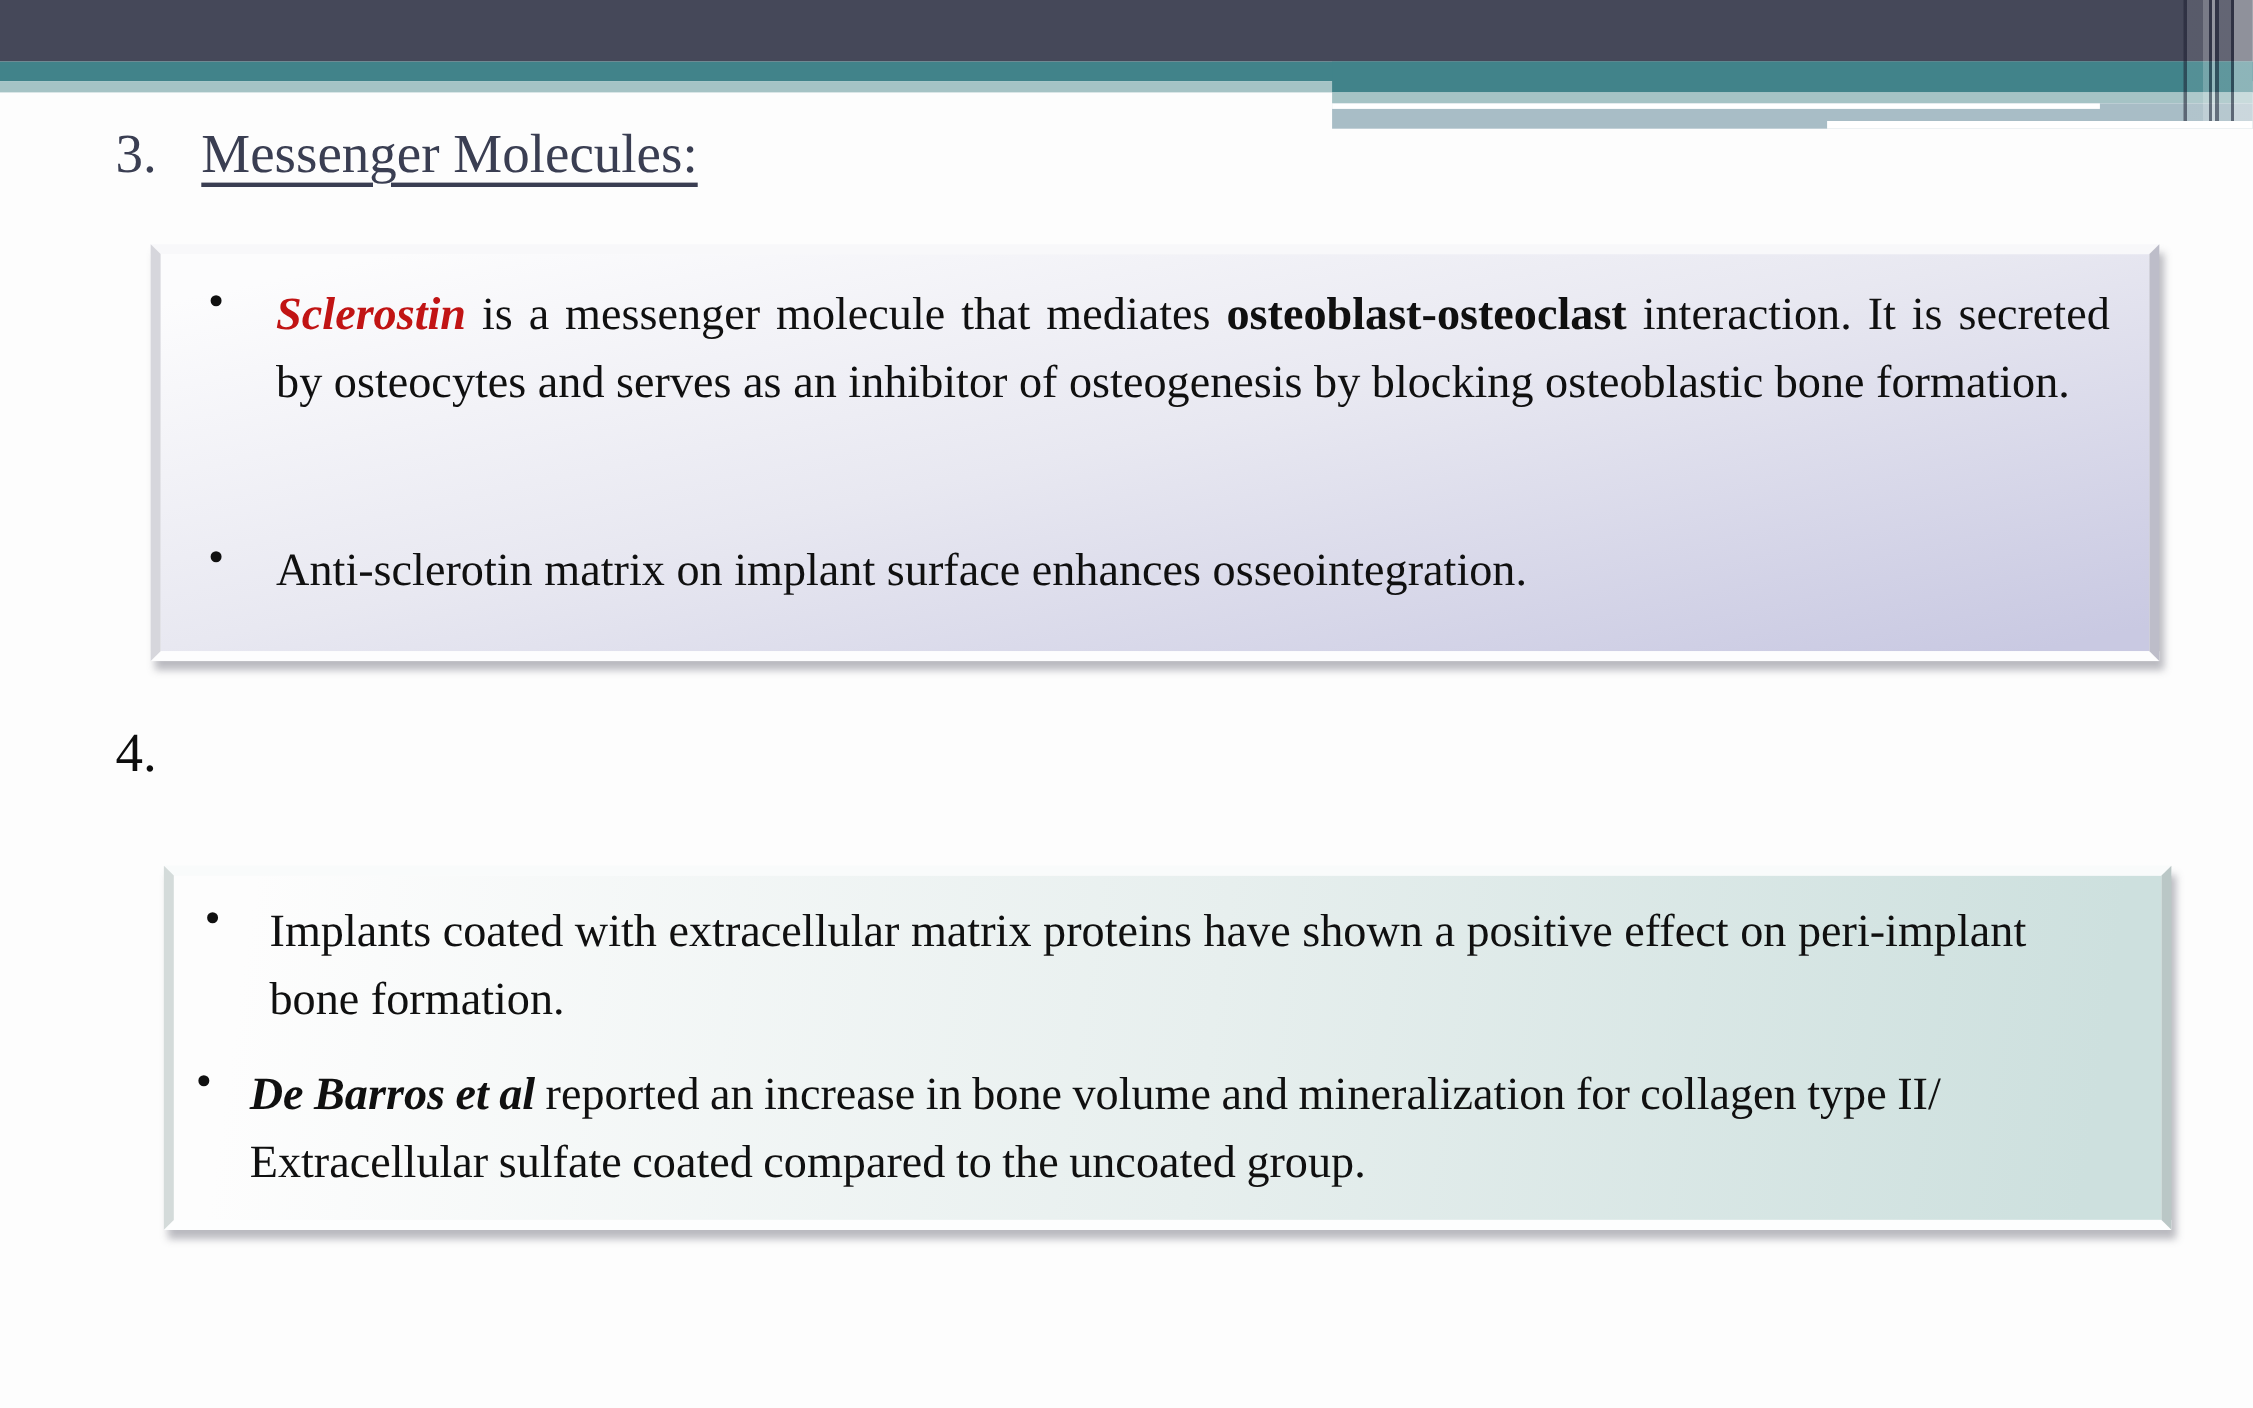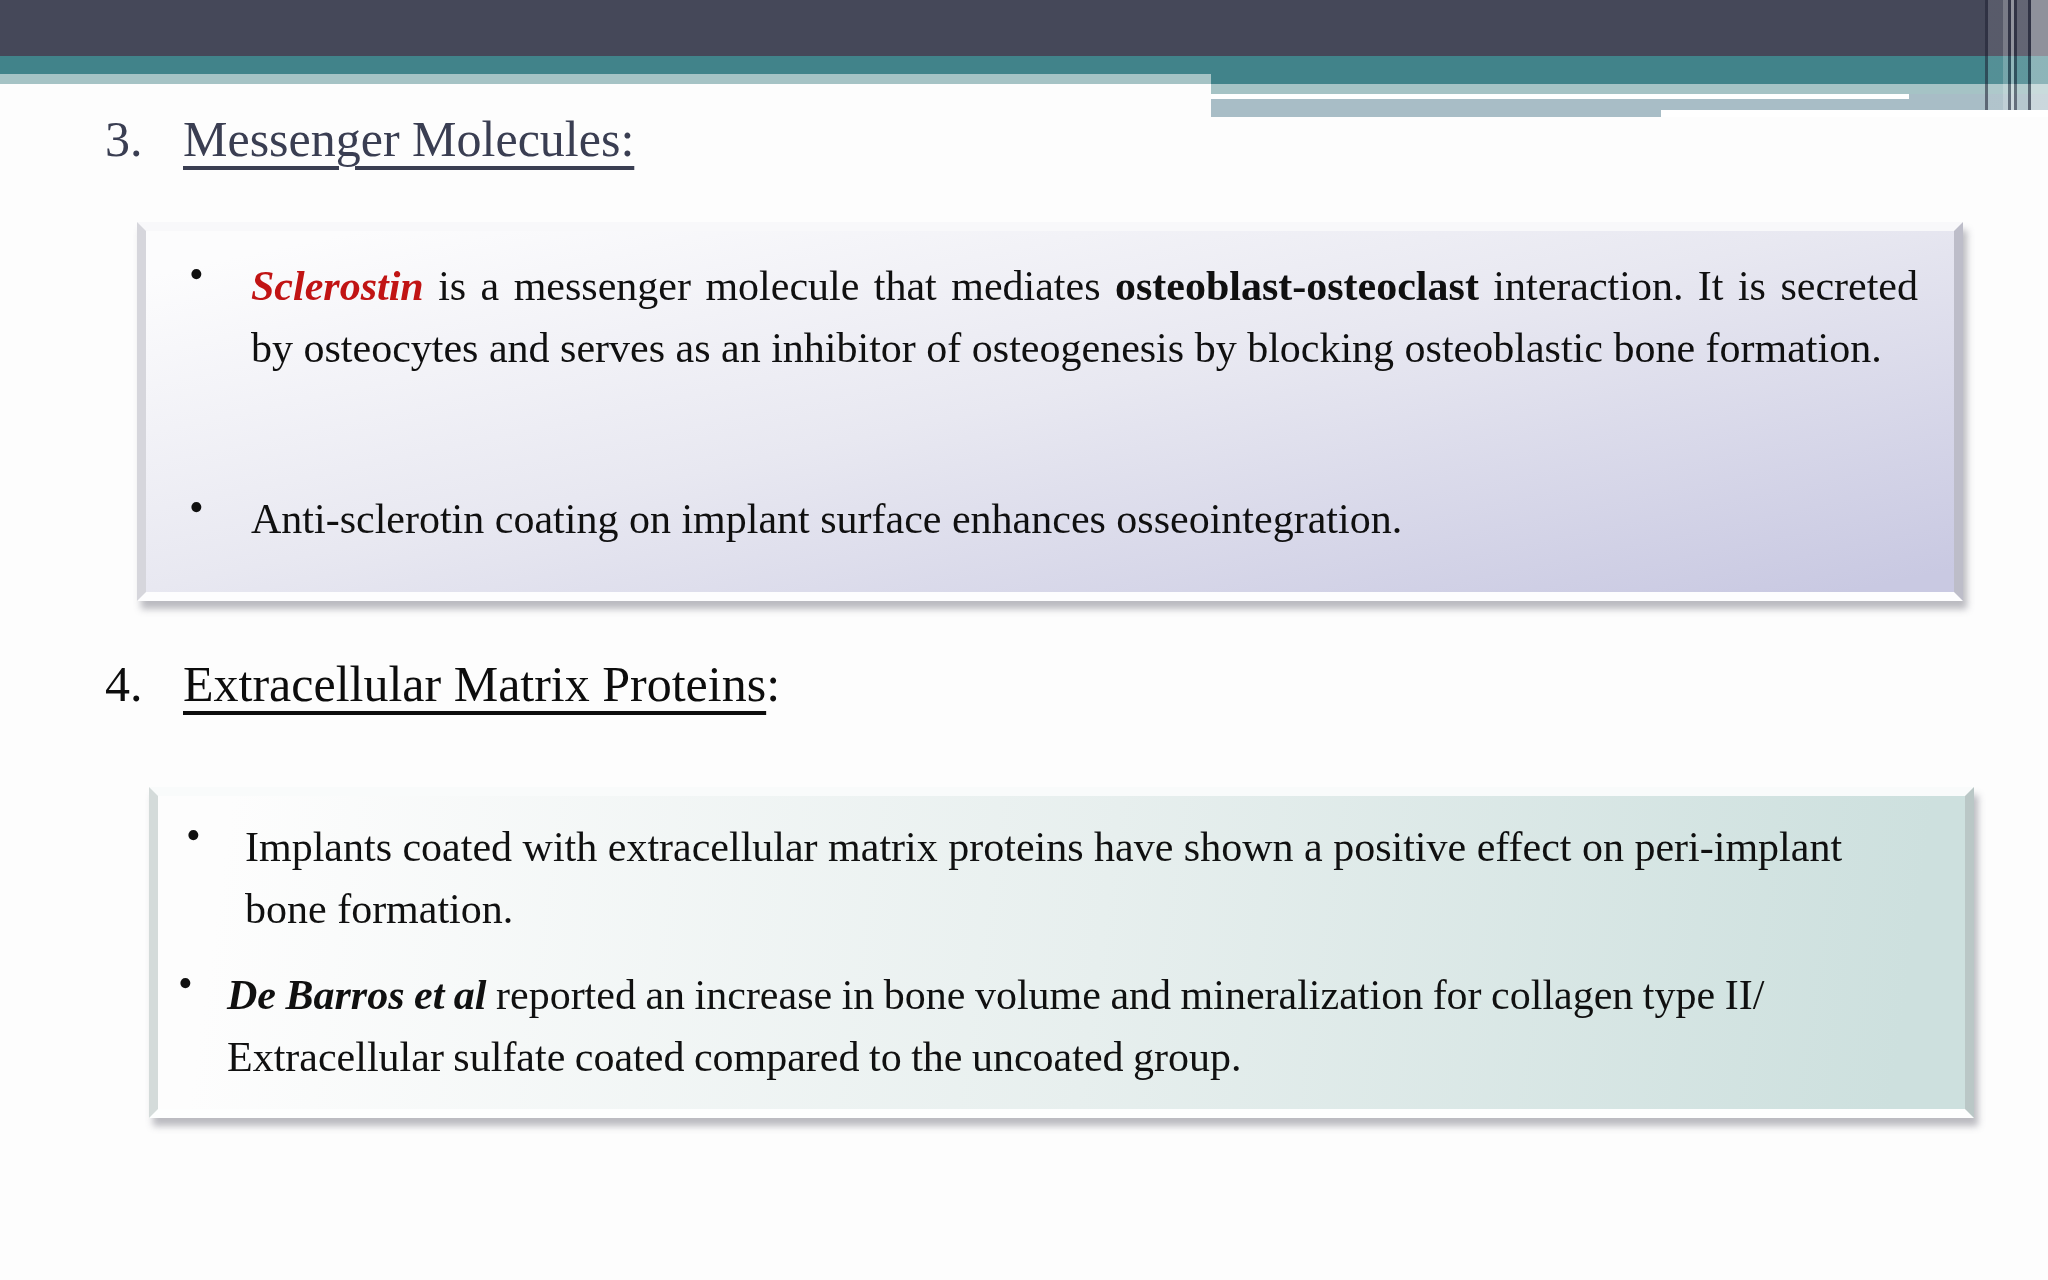--- a/index.html
+++ b/index.html
@@ -98,27 +98,26 @@
     <span class="underlined">Messenger Molecules:</span>
   </div>
 
   <div class="abs box box1">
     <div class="bullet b1 justify">
       <span class="dot">•</span>
       <p><span class="red-lead">Sclerostin</span><span> is a messenger molecule that mediates </span><span class="bold">osteoblast-osteoclast</span><span> interaction. It is secreted by osteocytes and serves as an inhibitor of osteogenesis by blocking osteoblastic bone formation.</span></p>
     </div>
     <div class="bullet b1">
       <span class="dot">•</span>
-      <p>Anti-sclerotin coating on implant surface enhances osseointegration.</p>
+      <p>Anti-sclerotin matrix on implant surface enhances osseointegration.</p>
     </div>
   </div>
 
   <div class="abs heading heading4">
     <span class="num">4.</span>
-    <span><span class="underlined">Extracellular Matrix Proteins</span><span>:</span></span>
   </div>
 
   <div class="abs box box2">
     <div class="bullet b2a">
       <span class="dot">•</span>
       <p>Implants coated with extracellular matrix proteins have shown a positive effect on peri-implant bone formation.</p>
     </div>
     <div class="bullet b2b">
       <span class="dot">•</span>
       <p><span class="bold-italic">De Barros et al</span><span> reported an increase in bone volume and mineralization for collagen type II/ Extracellular sulfate coated compared to the uncoated group.</span></p>

